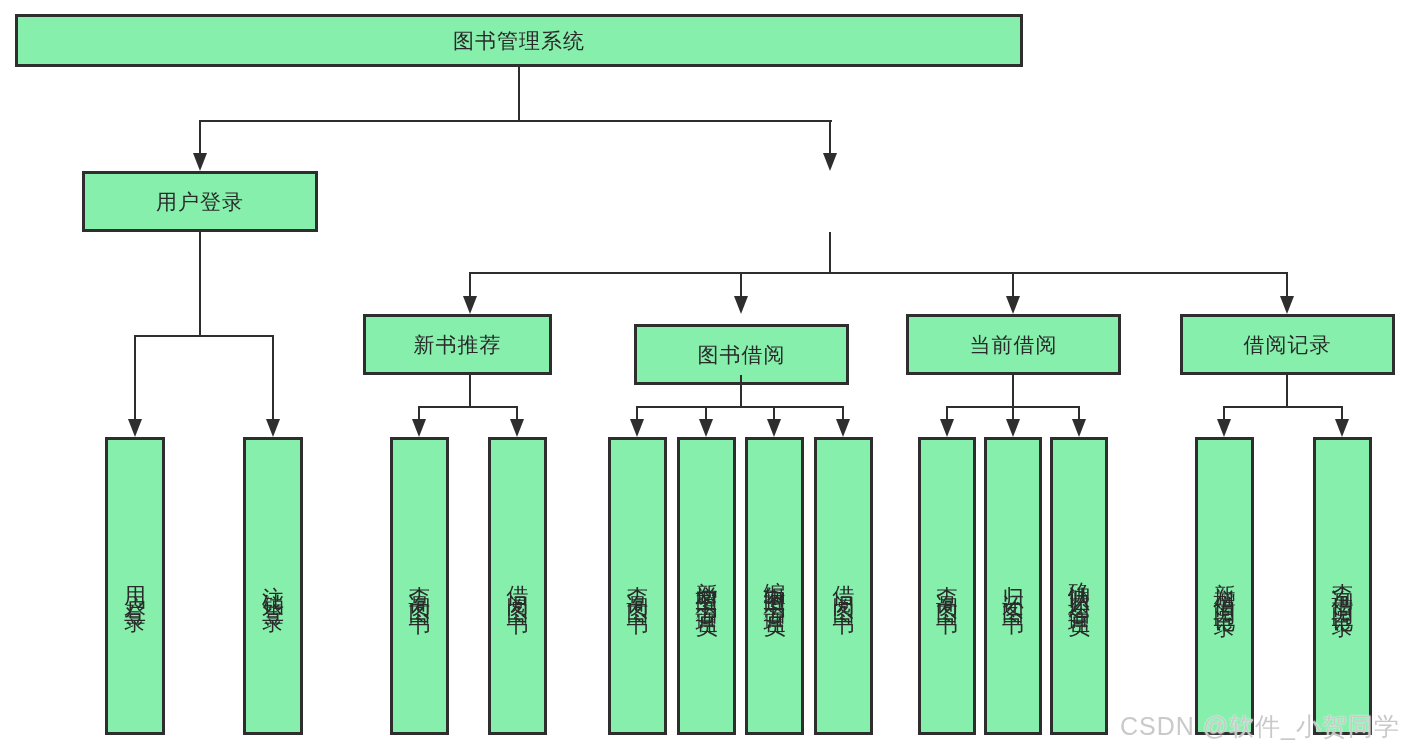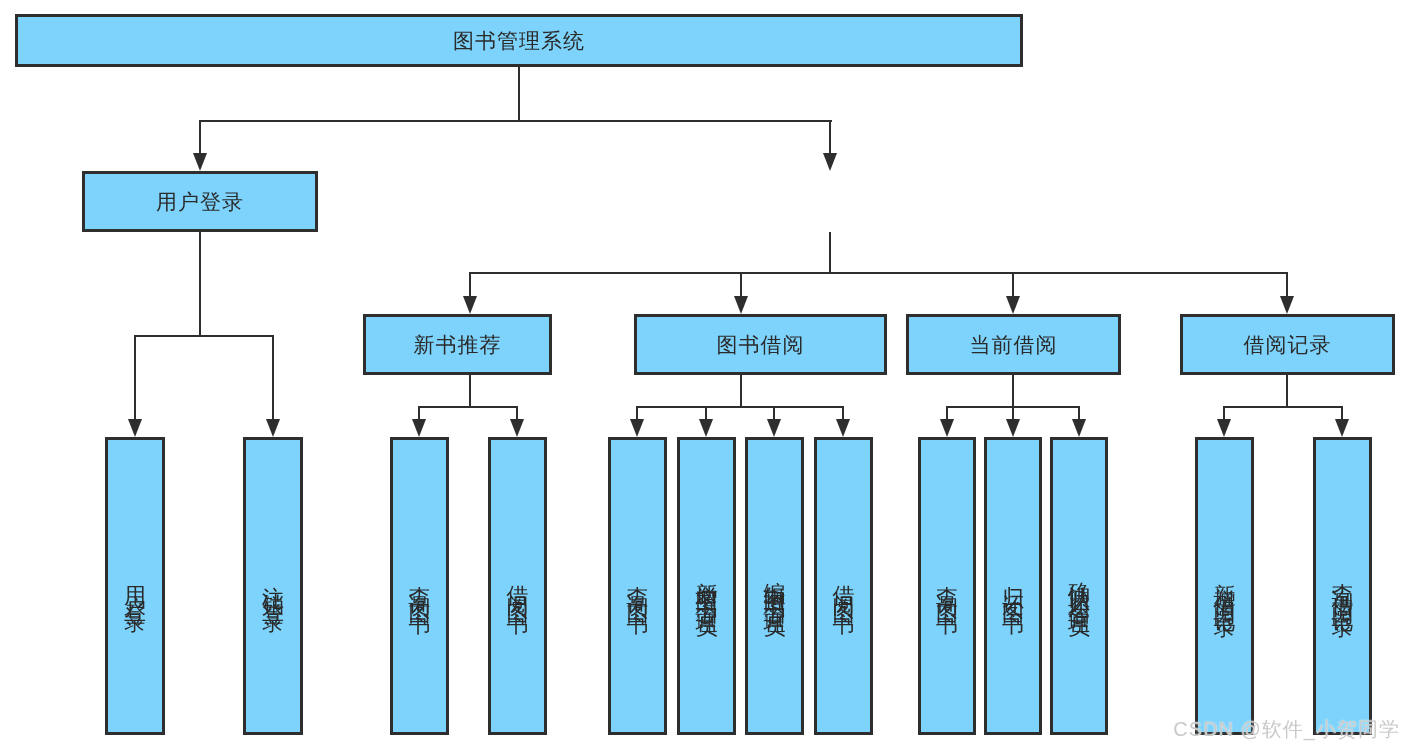--- a/index.html
+++ b/index.html
@@ -6,21 +6,21 @@
   #canvas{
     position:relative;
     width:1405px;height:747px;
     background:#ffffff;
     font-family:"Liberation Sans","DejaVu Sans",sans-serif;
     overflow:hidden;
   }
   .box{
     position:absolute;
     box-sizing:border-box;
-    background:#7dd3fc;
+    background:#86efac;
     border:3px solid #2e2e2e;
     display:flex;
     align-items:center;
     justify-content:center;
     color:#2a2a2a;
   }
   .hbox{font-size:21px;letter-spacing:1px;}
   .vbox{font-size:22px;}
   .vbox .vtext{
     writing-mode:vertical-rl;
@@ -34,21 +34,21 @@
   .arrow{
     position:absolute;
     width:0;height:0;
     border-left:7px solid transparent;
     border-right:7px solid transparent;
     border-top:18px solid #2e2e2e;
   }
   .watermark{
     position:absolute;
     right:5px;bottom:4px;
-    font-size:20px;
+    font-size:25px;
     color:#c9c9c9;
     text-shadow:0 0 2px #ffffff;
     letter-spacing:1px;
   }
 </style>
 </head>
 <body>
 
 <div id="canvas">
 
@@ -81,21 +81,21 @@
   <div class="vline" style="left:740px;top:272px;height:25px"></div>
   <div class="arrow" style="left:734px;top:296px"></div>
   <div class="vline" style="left:1012px;top:272px;height:25px"></div>
   <div class="arrow" style="left:1006px;top:296px"></div>
   <div class="vline" style="left:1286px;top:272px;height:25px"></div>
   <div class="arrow" style="left:1280px;top:296px"></div>
 
   <div class="box hbox" style="left:363px;top:314px;width:189px;height:61px">
     <span>新书推荐</span>
   </div>
-  <div class="box hbox" style="left:634px;top:314px;width:253px;height:61px">
+  <div class="box hbox" style="left:634px;top:324px;width:215px;height:61px">
     <span>图书借阅</span>
   </div>
   <div class="box hbox" style="left:1180px;top:314px;width:215px;height:61px">
     <span>借阅记录</span>
   </div>
   <div class="box hbox" style="left:906px;top:314px;width:215px;height:61px">
     <span>当前借阅</span>
   </div>
 
   <div class="vline" style="left:469px;top:375px;height:33px"></div>

